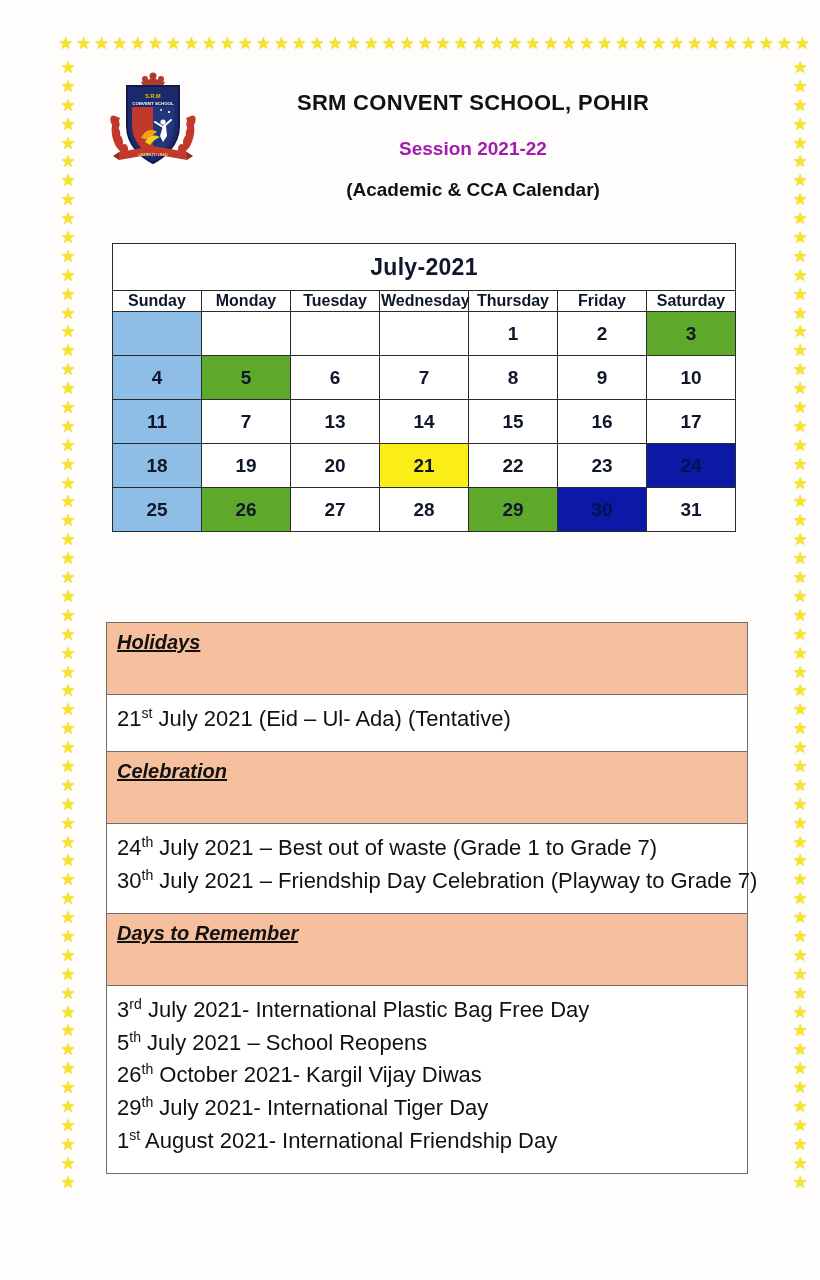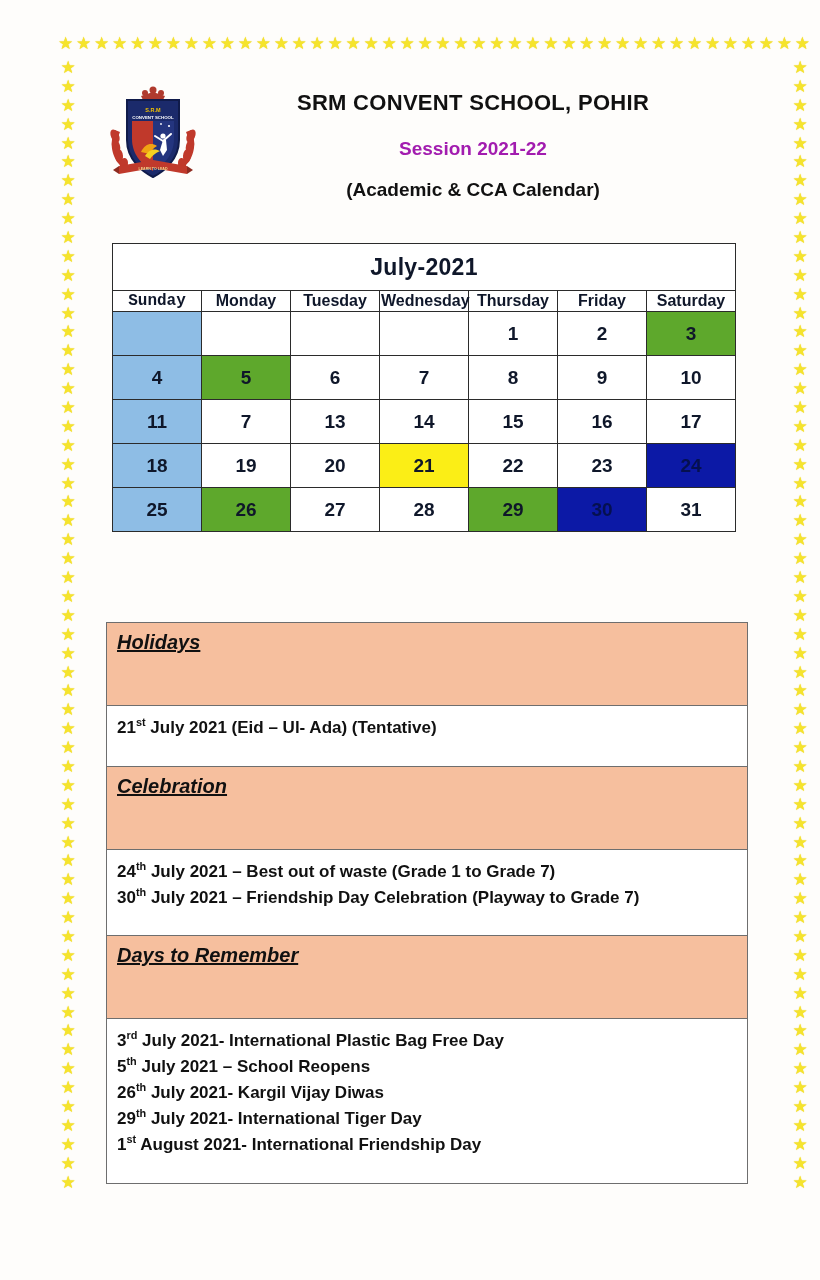--- a/index.html
+++ b/index.html
@@ -50,21 +50,21 @@
     text-shadow: 0 0 1px #e8c81e;
   }
 
   
   .header {
     position: absolute;
     top: 62px;
     left: 105px;
     width: 640px;
     display: flex;
-    align-items: center;
+    align-items: flex-start;
   }
   .logo {
     width: 96px;
     height: 104px;
     position: relative;
     flex: 0 0 auto;
     margin-top: 8px;
   }
   .logo svg { display: block; }
   .header-text {
@@ -129,39 +129,39 @@
     position: absolute;
     top: 622px;
     left: 106px;
     width: 642px;
     border-collapse: collapse;
     table-layout: fixed;
     border: 1.5px solid #6e6e6e;
   }
   .info td {
     border: 1.5px solid #6e6e6e;
-    padding: 8px 10px 26px 10px;
+    padding: 8px 10px 15px 10px;
     vertical-align: top;
   }
   .info td.head {
     background: #f6bf9e;
     height: 48px;
   }
   .info .head-label {
     font-size: 20px;
     font-weight: bold;
     font-style: italic;
     text-decoration: underline;
     color: #111;
     display: inline-block;
   }
   .info td.body { background: #ffffff; }
   .info .line {
-    font-size: 17px;
-    font-weight: bold;
+    font-size: 22px;
+    font-weight: normal;
     color: #111;
     line-height: 1.48;
     white-space: nowrap;
   }
   sup { font-size: 64%; vertical-align: super; }
 </style>
 </head>
 <body>
 
 <div class="page">
@@ -391,21 +391,21 @@
       <div class="subtitle">(Academic &amp; CCA Calendar)</div>
     </div>
   </div>
 
   <table class="calendar">
     <thead>
       <tr>
         <th class="cal-title" colspan="7">July-2021</th>
       </tr>
       <tr class="dow-row">
-          <th class="sun" style="width: 85px; font-family: Liberation Mono, monospace;">Sunday</th>
+          <th class="sun" style="width: 85px;">Sunday</th>
           <th style="width: 86px; text-align: center;">Monday</th>
           <th style="width: 86px; margin-left: 19px;">Tuesday</th>
           <th style="width: 112px;">Wednesday</th>
           <th style="width: 95px; margin-left: 40px;">Thursday</th>
           <th style="width: 67px;">Friday</th>
           <th style="width: 93px;">Saturday</th>
         </tr>
     </thead>
     <tbody>
         <tr>
@@ -475,21 +475,21 @@
             <div class="line"><span>30</span><sup>th</sup><span> July 2021 – Friendship Day Celebration (Playway to Grade 7)</span></div>
           </td>
         </tr>
         <tr>
           <td class="head"><span class="head-label">Days to Remember</span></td>
         </tr>
         <tr>
           <td class="body">
             <div class="line"><span>3</span><sup>rd</sup><span> July 2021- International Plastic Bag Free Day</span></div>
             <div class="line"><span>5</span><sup>th</sup><span> July 2021 – School Reopens</span></div>
-            <div class="line"><span>26</span><sup>th</sup><span> July 2021- Kargil Vijay Diwas</span></div>
+            <div class="line"><span>26</span><sup>th</sup><span> October 2021- Kargil Vijay Diwas</span></div>
             <div class="line"><span>29</span><sup>th</sup><span> July 2021- International Tiger Day</span></div>
             <div class="line"><span>1</span><sup>st</sup><span> August 2021- International Friendship Day</span></div>
           </td>
         </tr>
       </tbody>
   </table>
 
 </div>
 
 </body></html>

